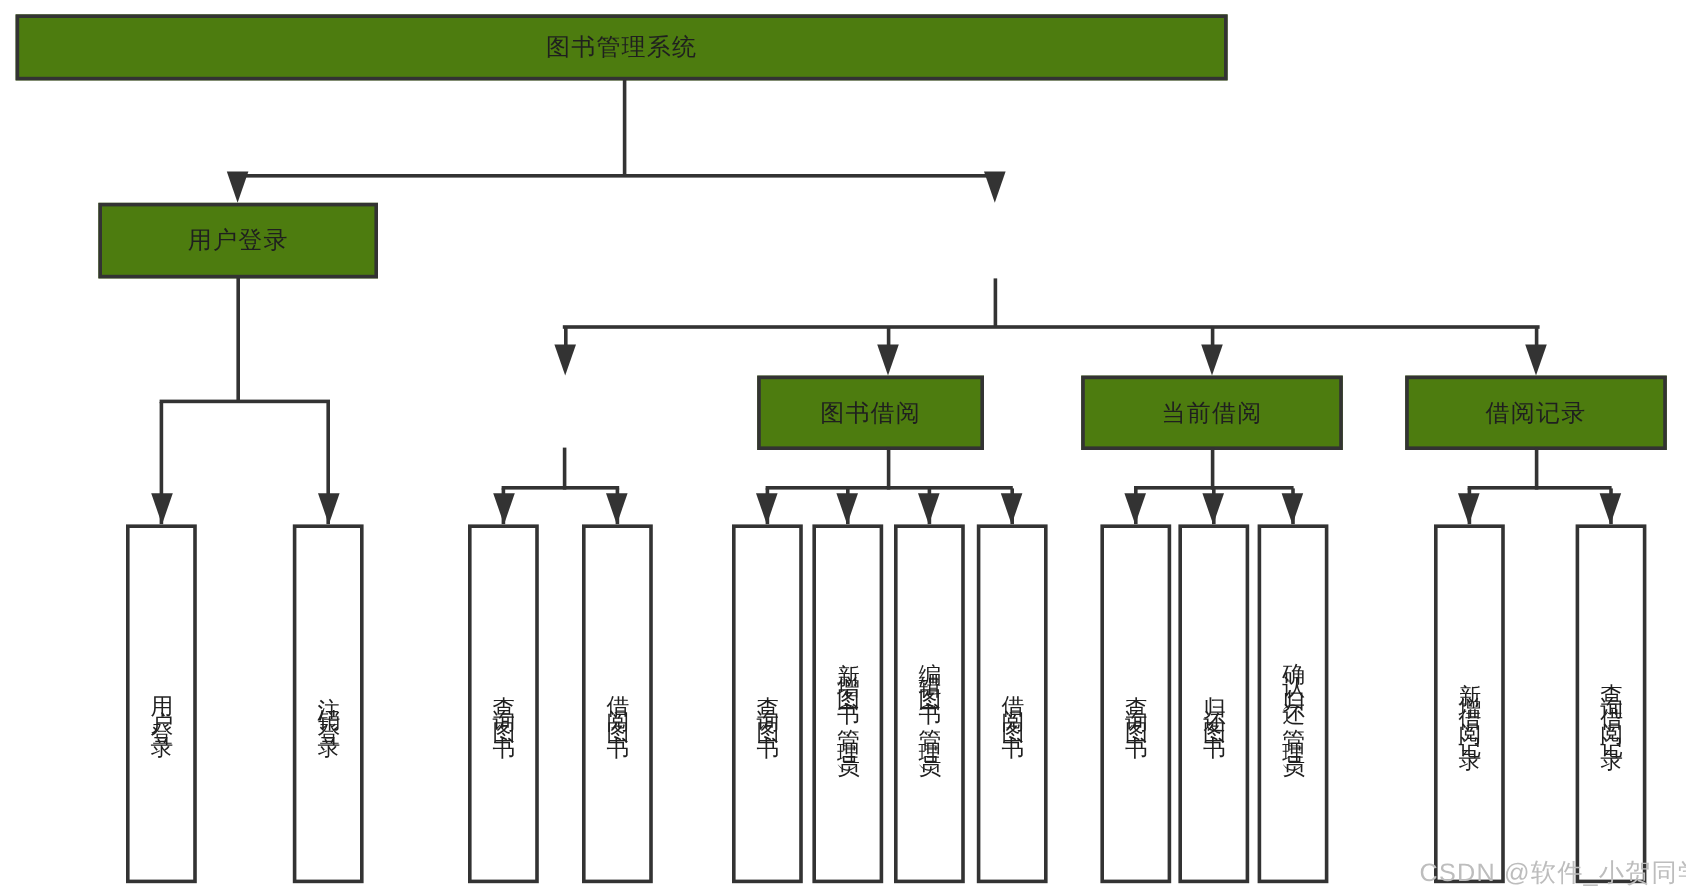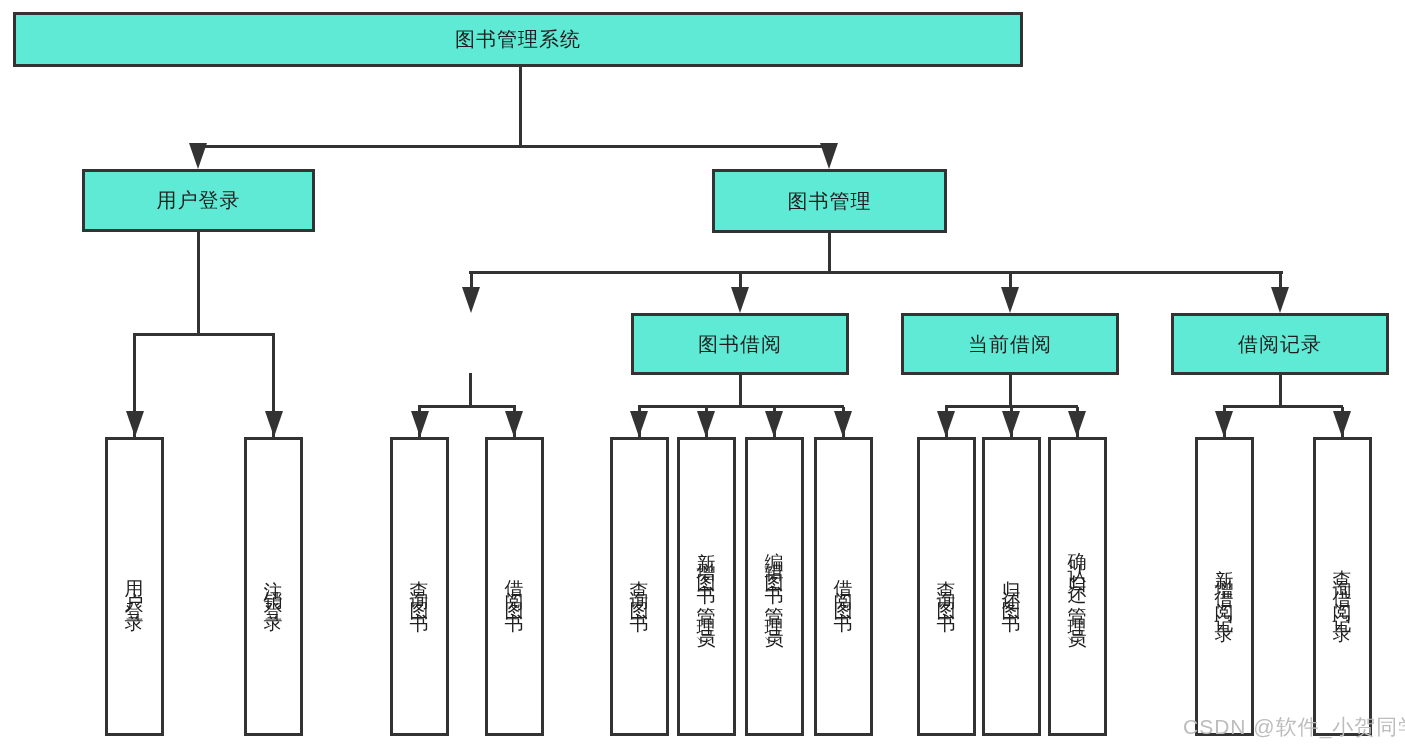--- a/index.html
+++ b/index.html
@@ -4,21 +4,21 @@
 <style>
   :root { --line:#333333; --text:#1f1f1f; }
   html,body { margin:0; padding:0; background:#ffffff; }
   #canvas {
     position:relative; width:1405px; height:747px; background:#ffffff;
     font-family:"Liberation Sans","DejaVu Sans",sans-serif; color:var(--text);
     overflow:hidden;
   }
   .node {
     position:absolute; box-sizing:border-box; border:3px solid var(--line);
-    background:#5eead4; display:flex; align-items:center; justify-content:center;
+    background:#4d7c0f; display:flex; align-items:center; justify-content:center;
     font-size:20px; letter-spacing:1px; color:var(--text);
   }
   .leaf {
     position:absolute; box-sizing:border-box; border:3px solid var(--line);
     background:#ffffff; top:437px; width:59px; height:299px;
     display:flex; align-items:center; justify-content:center;
   }
   .vtext {
     writing-mode:vertical-rl; text-orientation:mixed;
     font-size:19px; letter-spacing:11px; line-height:1; color:var(--text);
@@ -42,34 +42,33 @@
 <div id="canvas">
 
   <div class="node" style="left:13px; top:12px; width:1010px; height:55px;">图书管理系统</div>
 
   <div class="v" style="left:519px; top:66px; height:81px;"></div>
   <div class="h" style="left:197px; top:145px; width:634px;"></div>
   <div class="arw" style="left:189px; top:143px;"></div>
   <div class="arw" style="left:820px; top:143px;"></div>
 
   <div class="node" style="left:82px; top:169px; width:233px; height:63px;">用户登录</div>
-  <div class="node" style="left:712px; top:169px; width:235px; height:64px;">图书管理</div>
 
   <div class="v" style="left:828px; top:232px; height:41px;"></div>
   <div class="h" style="left:469px; top:271px; width:814px;"></div>
   <div class="v" style="left:470px; top:273px; height:30px;"></div>
   <div class="v" style="left:739px; top:273px; height:30px;"></div>
   <div class="v" style="left:1009px; top:273px; height:30px;"></div>
   <div class="v" style="left:1279px; top:273px; height:30px;"></div>
   <div class="arw" style="left:462px; top:287px;"></div>
   <div class="arw" style="left:731px; top:287px;"></div>
   <div class="arw" style="left:1001px; top:287px;"></div>
   <div class="arw" style="left:1271px; top:287px;"></div>
 
-  <div class="node" style="left:631px; top:313px; width:218px; height:62px;">图书借阅</div>
+  <div class="node" style="left:631px; top:313px; width:189px; height:62px;">图书借阅</div>
   <div class="node" style="left:1171px; top:313px; width:218px; height:62px;">借阅记录</div>
   <div class="node" style="left:901px; top:313px; width:218px; height:62px;">当前借阅</div>
 
   <div class="v" style="left:197px; top:231px; height:104px;"></div>
   <div class="h" style="left:133px; top:333px; width:142px;"></div>
   <div class="v" style="left:133px; top:335px; height:102px;"></div>
   <div class="v" style="left:272px; top:335px; height:102px;"></div>
   <div class="arw" style="left:126px; top:411px;"></div>
   <div class="arw" style="left:265px; top:411px;"></div>
 

